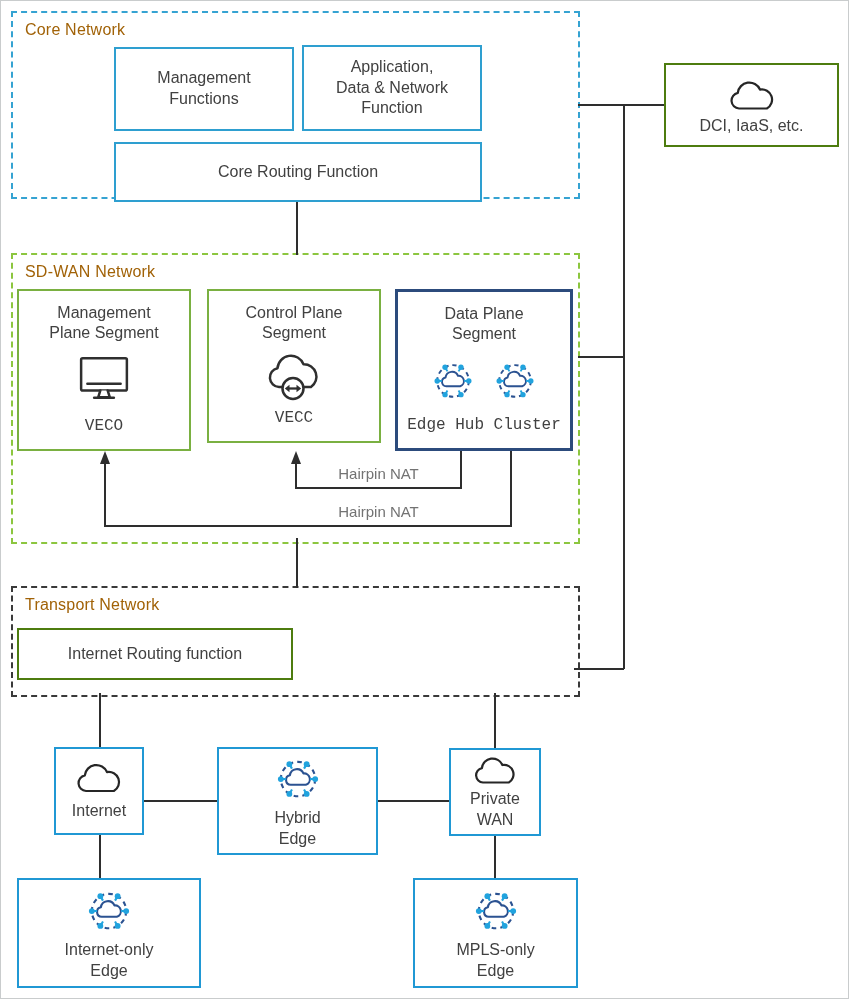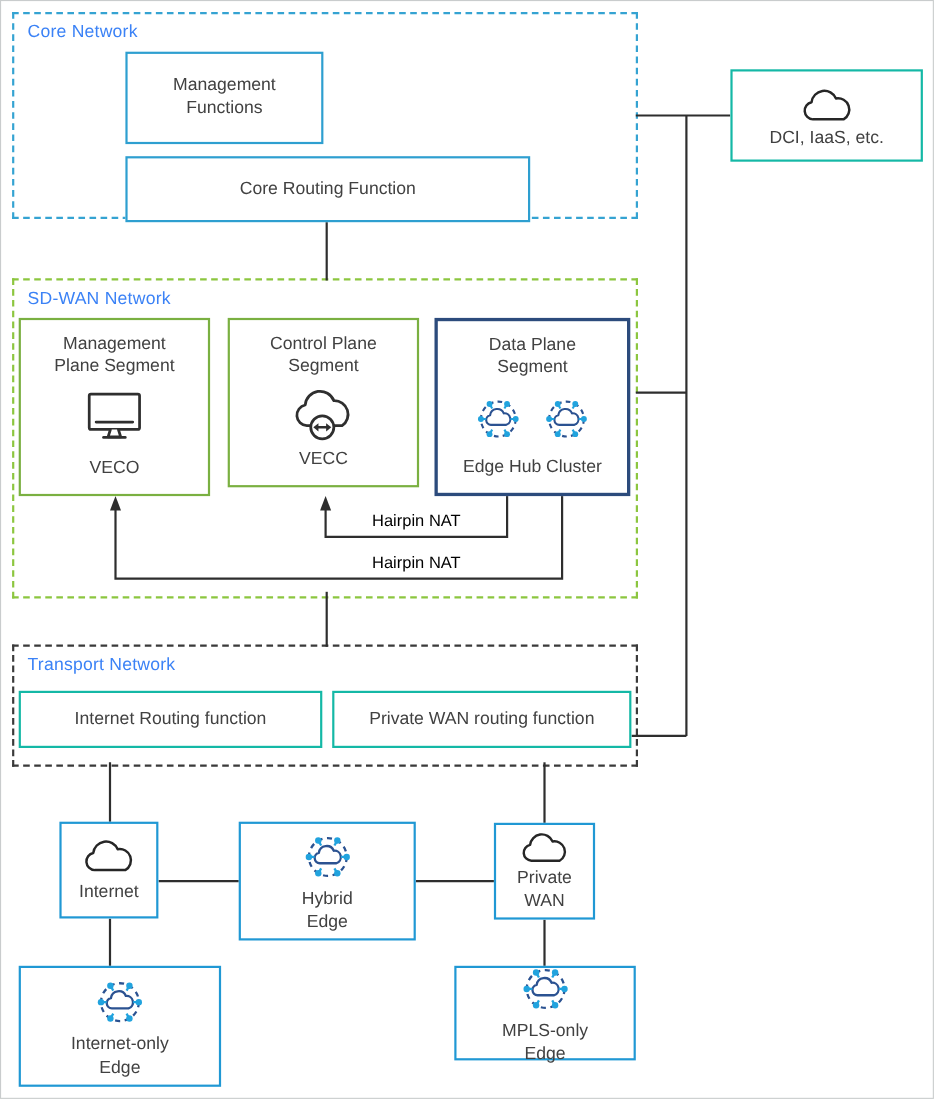--- a/index.html
+++ b/index.html
@@ -4,70 +4,70 @@
 <style>
   html,body{margin:0;padding:0;background:#ffffff;}
   body{font-family:"Liberation Sans","DejaVu Sans",sans-serif;color:#3e3e3e;}
   .canvas{position:relative;width:847px;height:997px;border:1px solid #c9cccd;background:#ffffff;overflow:hidden;}
 
   
   .group{position:absolute;z-index:1;background:transparent;}
   .group-core{left:10px;top:10px;width:565px;height:184px;border:2px dashed #35a3d2;}
   .group-sdwan{left:10px;top:252px;width:565px;height:287px;border:2px dashed #8cc63f;}
   .group-transport{left:10px;top:585px;width:565px;height:107px;border:2px dashed #3a3a3a;}
-  .group-label{position:absolute;left:12px;top:8px;font-size:16px;letter-spacing:.2px;color:#3b82f6;}
+  .group-label{position:absolute;left:12px;top:8px;font-size:16px;letter-spacing:.2px;color:#a16207;}
 
   
   .box{position:absolute;z-index:5;background:#ffffff;box-sizing:border-box;
        display:flex;flex-direction:column;align-items:center;justify-content:center;
        text-align:center;font-size:16px;line-height:1.3;color:#414141;}
   .ml{white-space:pre-line;}
   .b-blue{border:2px solid #2e9fd0;}
   .b-green{border:2px solid #7ab041;}
   .b-navy{border:3px solid #2c4b7c;}
-  .b-black{border:2px solid #14b8a6;}
+  .b-black{border:2px solid #4d7c0f;}
   .b-lblue{border:2px solid #2098d4;}
 
   
   .box-mgmtfn{left:113px;top:46px;width:180px;height:84px;}
   .box-appfn{left:301px;top:44px;width:180px;height:86px;}
   .box-corerouting{left:113px;top:141px;width:368px;height:60px;}
 
   
   .seg{justify-content:flex-start;padding:12px 4px 12px;}
   .box-mgmtplane{left:16px;top:288px;width:174px;height:162px;}
   .box-ctrlplane{left:206px;top:288px;width:174px;height:154px;}
   .box-dataplane{left:394px;top:288px;width:178px;height:162px;}
   .seg .seg-title{font-size:16px;line-height:1.28;}
   .seg .seg-icon{margin-top:9px;}
-  .seg .seg-name{margin-top:auto;font-size:16px;}
+  .seg .seg-name{margin-top:auto;font-size:16px;font-family:Liberation Mono, monospace;}
   .icon-row{display:flex;gap:16px;margin-top:12px;}
 
   
   .box-introuting{left:16px;top:627px;width:276px;height:52px;}
   .box-pwrouting{left:301px;top:627px;width:272px;height:52px;}
 
   
   .box-dci{left:663px;top:62px;width:175px;height:84px;padding-top:4px;}
   .box-dci .dci-label{margin-top:2px;}
 
   
   .box-internet{left:53px;top:746px;width:90px;height:88px;}
   .box-hybrid{left:216px;top:746px;width:161px;height:108px;}
   .box-pwan{left:448px;top:747px;width:92px;height:88px;text-align:center;}
   .box-ionly{left:16px;top:877px;width:184px;height:110px;}
-  .box-monly{left:412px;top:877px;width:165px;height:86px;}
+  .box-monly{left:412px;top:877px;width:165px;height:110px;}
   .stack-gap{margin-top:5px;}
 
   
   svg.wires{position:absolute;left:0;top:0;z-index:3;pointer-events:none;}
 
   
   .hairpin-label{position:absolute;z-index:6;left:310px;width:135px;text-align:center;
-                 font-size:15px;color:#000000;}
+                 font-size:15px;color:#737373;}
   .hp1{top:464px;}
   .hp2{top:502px;}
 
   .icon{display:inline-flex;line-height:0;}
 </style>
 </head>
 <body>
 
 <div class="canvas">
 
@@ -93,20 +93,25 @@
       <polygon points="99,463 109,463 104,450"></polygon>
     </g>
   </svg>
 
   <div class="group group-core">
     <div class="group-label">Core Network</div>
   </div>
   <div class="box b-blue box-mgmtfn">
     <span class="ml">Management
 Functions</span>
+  </div>
+  <div class="box b-blue box-appfn">
+    <span class="ml">Application,
+Data &amp; Network
+Function</span>
   </div>
   <div class="box b-blue box-corerouting">
     <span>Core Routing Function</span>
   </div>
 
   <div class="box b-black box-dci">
     <span class="icon">
       <svg width="52" height="37" viewBox="0 0 56 38">
         <path d="M44 33 H14 A8.5 8.5 0 0 1 12.7 16.2 A12.5 12.5 0 0 1 36.6 12.6 A11 11 0 0 1 44 33 Z" fill="#ffffff" stroke="#262626" stroke-width="2.4" stroke-linejoin="round"></path>
       </svg>
@@ -203,23 +208,20 @@
 
   <div class="hairpin-label hp1">Hairpin NAT</div>
   <div class="hairpin-label hp2">Hairpin NAT</div>
 
   <div class="group group-transport">
     <div class="group-label">Transport Network</div>
   </div>
   <div class="box b-black box-introuting">
     <span>Internet Routing function</span>
   </div>
-  <div class="box b-black box-pwrouting">
-    <span>Private WAN routing function</span>
-  </div>
 
   <div class="box b-lblue box-internet">
     <span class="icon">
       <svg width="52" height="36" viewBox="0 0 56 38">
         <path d="M44 33 H14 A8.5 8.5 0 0 1 12.7 16.2 A12.5 12.5 0 0 1 36.6 12.6 A11 11 0 0 1 44 33 Z" fill="#ffffff" stroke="#262626" stroke-width="2.4" stroke-linejoin="round"></path>
       </svg>
     </span>
     <span class="stack-gap">Internet</span>
   </div>
 

